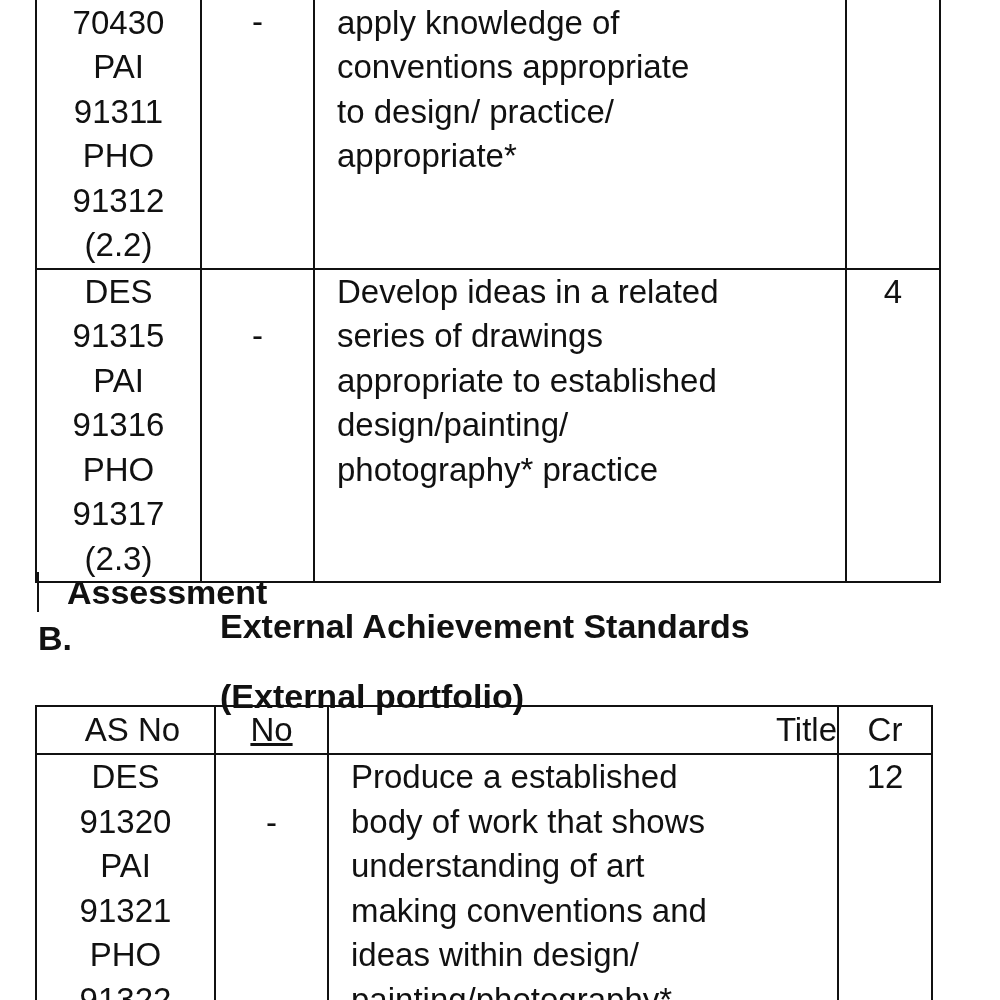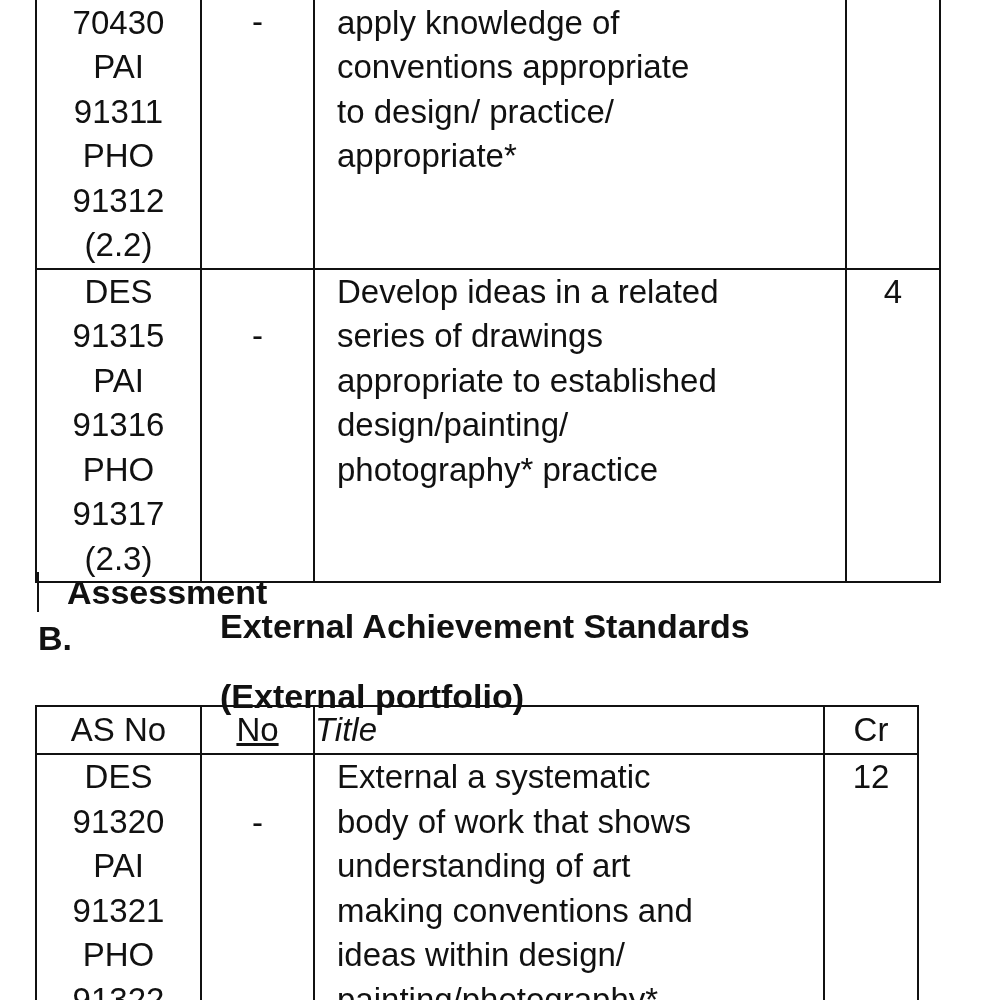--- a/index.html
+++ b/index.html
@@ -70,39 +70,39 @@
 
 <div class="cursor"></div>
 <div class="heading" style="left:38px; top:570px;margin-left:29px;">Assessment</div>
 <div class="heading" style="left:38px; top:616px;">B.</div>
 <div class="heading" style="left:220px; top:604px;">External Achievement Standards</div>
 <div class="heading" style="left:220px; top:662px;margin-top:12px;">(External portfolio)</div>
 
 <table class="tbl" style="top:705px;">
   <tbody>
       <tr style="height:48px;">
-    <td class="c1" style="vertical-align:middle;">AS No</td>
+    <td class="c1" style="vertical-align:middle;padding-left:14px;">AS No</td>
     <td class="c2" style="vertical-align:middle;text-decoration:underline;">No</td>
-    <td class="c3" style="vertical-align:middle; text-align:left; padding-left:0 !important;font-style:italic;">Title</td>
+    <td class="c3" style="vertical-align:middle; text-align:right; padding-left:0 !important;">Title</td>
     <td class="c4" style="vertical-align:middle;border-radius:12px;">Cr</td>
   </tr>
   <tr style="height:320px;">
     <td class="c1">
       <span class="line">DES</span>
       <span class="line">91320</span>
       <span class="line">PAI</span>
       <span class="line">91321</span>
       <span class="line">PHO</span>
       <span class="line">91322</span>
     </td>
     <td class="c2">
       <span class="dash" style="margin-top:46px;">-</span>
     </td>
     <td class="c3">
-      <span class="line">External a systematic</span>
+      <span class="line">Produce a established</span>
       <span class="line">body of work that shows</span>
       <span class="line">understanding of art</span>
       <span class="line">making conventions and</span>
       <span class="line">ideas within design/</span>
       <span class="line">painting/photography*</span>
     </td>
     <td class="c4">12</td>
   </tr>
 </tbody>
   </table>

